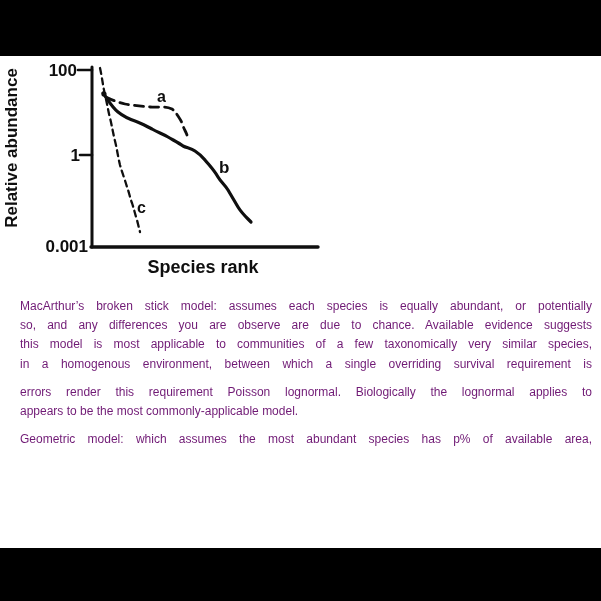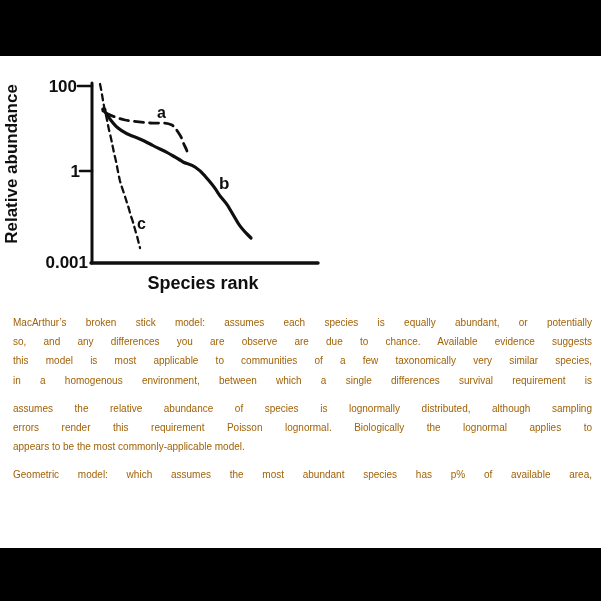--- a/index.html
+++ b/index.html
@@ -4,26 +4,26 @@
 <style>
   html,body { margin:0; padding:0; }
   .page {
     position:relative; width:601px; height:601px;
     background:#ffffff; overflow:hidden;
     font-family:"Liberation Sans", sans-serif;
   }
   .bar { position:absolute; left:0; width:601px; background:#000000; }
   .bar.top { top:0; height:56px; }
   .bar.bottom { bottom:0; height:53px; }
-  .content { position:absolute; top:72px; left:0; width:601px; }
+  .content { position:absolute; top:56px; left:0; width:601px; }
   .figure { margin:0; padding:0; }
   .chart-svg { display:block; }
   .chart-svg text { font-family:"Liberation Sans", sans-serif; }
   .text-block { padding:11px 9px 0 8px; }
-  .para { margin:0 0 9px 5px; color:#a16207; font-size:10px; line-height:19.2px; }
+  .para { margin:0 0 9px 12px; color:#701a75; font-size:12px; line-height:19.2px; }
   .jline { text-align:justify; text-align-last:justify; white-space:normal; }
   .jline.last { text-align:justify; text-align-last:left; }
 </style>
 </head>
 <body>
 
 <div class="page">
   <div class="bar top"></div>
 
   <div class="content">
@@ -52,25 +52,24 @@
         </g>
       </svg>
     </figure>
 
     <div class="text-block">
 
       <div class="para">
         <div class="jline">MacArthur’s broken stick model: assumes each species is equally abundant, or potentially</div>
         <div class="jline">so, and any differences you are observe are due to chance. Available evidence suggests</div>
         <div class="jline">this model is most applicable to communities of a few taxonomically very similar species,</div>
-        <div class="jline">in a homogenous environment, between which a single differences survival requirement is</div>
+        <div class="jline">in a homogenous environment, between which a single overriding survival requirement is</div>
       </div>
 
       <div class="para">
-        <div class="jline">assumes the relative abundance of species is lognormally distributed, although sampling</div>
         <div class="jline">errors render this requirement Poisson lognormal. Biologically the lognormal applies to</div>
         <div class="jline last">appears to be the most commonly-applicable model.</div>
       </div>
 
       <div class="para">
         <div class="jline">Geometric model: which assumes the most abundant species has p% of available area,</div>
       </div>
 
     </div>
   </div>

